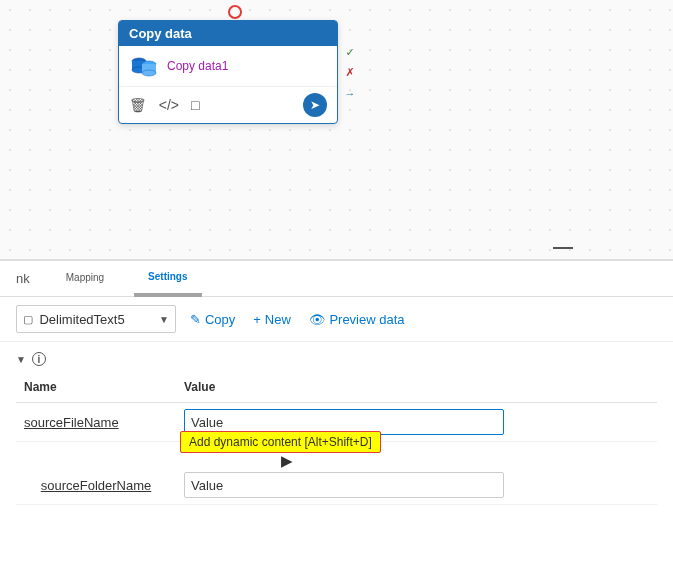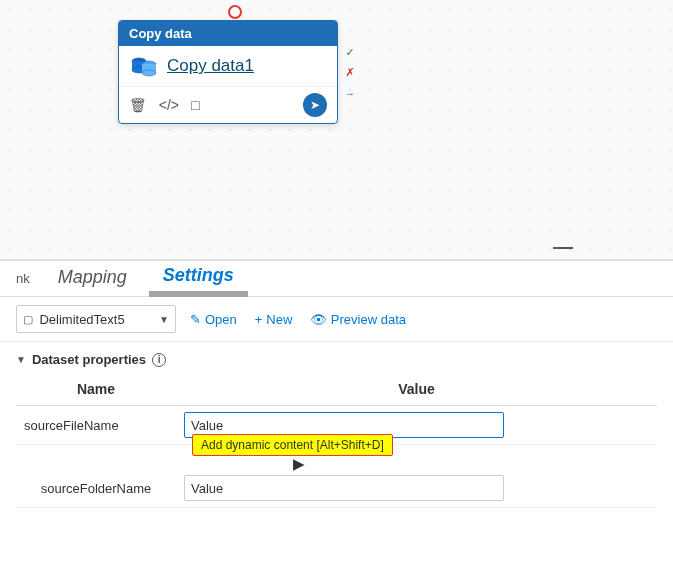--- a/index.html
+++ b/index.html
@@ -78,23 +78,22 @@
       align-items: center;
       justify-content: center;
     }
 
     .db-icon svg {
       width: 28px;
       height: 22px;
     }
 
     .card-name {
-      font-size: 17px;
-      color: #0c4a6e;
-      text-decoration: underline;
+      font-size: 12px;
+      color: #a21caf;
     }
 
     .card-footer {
       padding: 6px 10px;
       display: flex;
       align-items: center;
       gap: 12px;
       border-top: 1px solid #eee;
     }
 
@@ -171,38 +170,37 @@
       border-top: 1px solid #ddd;
     }
 
     
     .tabs-row {
       display: flex;
       align-items: center;
       border-bottom: 1px solid #ddd;
       padding: 0 10px;
       height: 36px;
-      gap: 8px;
+      gap: 16px;
     }
 
     .tab-item {
       padding: 8px 14px;
-      font-size: 18px;
+      font-size: 10px;
       color: #555;
       cursor: pointer;
       border-bottom: 2px solid transparent;
       height: 36px;
       display: flex;
       align-items: center;
-      font-style: italic;
     }
 
     .tab-item.active {
       color: #0078d4;
-      border-bottom: 6px solid #a3a3a3;
+      border-bottom: 4px solid #a3a3a3;
       font-weight: 600;
     }
 
     .tab-link {
       padding: 8px 6px;
       font-size: 13px;
       color: #555;
       height: 36px;
       display: flex;
       align-items: center;
@@ -287,38 +285,39 @@
       cursor: pointer;
     }
 
     
     .props-table {
       width: 100%;
       border-collapse: collapse;
     }
 
     .props-table th {
-      text-align: center;
-      font-size: 14px;
+      text-align: left;
+      font-size: 12px;
       font-weight: 600;
       color: #333;
       padding: 4px 8px 8px 8px;
       border-bottom: 1px solid #ddd;
     }
 
     .props-table td {
       padding: 6px 8px;
       font-size: 13px;
       vertical-align: middle;
       border-bottom: 1px solid #f0f0f0;
     }
 
     .props-table td:first-child {
       color: #333;
       width: 160px;
+      text-decoration: underline;
     }
 
     .value-cell {
       position: relative;
     }
 
     .input-field {
       width: 320px;
       height: 26px;
       border: 1.5px solid #0078d4;
@@ -331,21 +330,21 @@
     }
 
     .input-field.normal {
       border: 1px solid #ccc;
     }
 
     
     .dynamic-content-popup {
       position: absolute;
       top: 28px;
-      left: 16px;
+      left: 4px;
       background: #ffff00;
       border: 1.5px solid #e53935;
       border-radius: 2px;
       padding: 3px 8px;
       font-size: 12px;
       color: #333;
       white-space: nowrap;
       z-index: 10;
       cursor: pointer;
     }
@@ -409,38 +408,37 @@
     <div class="toolbar-row">
 
       <div class="dataset-select-wrapper">
         <span class="select-icon">▢</span>
         <span style="font-size:13px;color:#333;text-align:center;">DelimitedText5</span>
         <span class="select-chevron">▼</span>
       </div>
 
       <div class="toolbar-btn">
         <span class="icon">✎</span>
-        <span>Open</span>
+        <span>Copy</span>
       </div>
 
       <div class="toolbar-btn">
         <span class="icon">+</span>
         <span>New</span>
       </div>
 
       <div class="toolbar-btn">
         <span class="icon">👁</span>
         <span>Preview data</span>
       </div>
     </div>
 
     <div class="properties-section">
       <div class="section-title">
         <span class="chevron">▼</span>
-        <span>Dataset properties</span>
         <span class="info-icon">i</span>
       </div>
 
       <table class="props-table">
         <thead>
           <tr>
             <th>Name</th>
             <th>Value</th>
           </tr>
         </thead>

